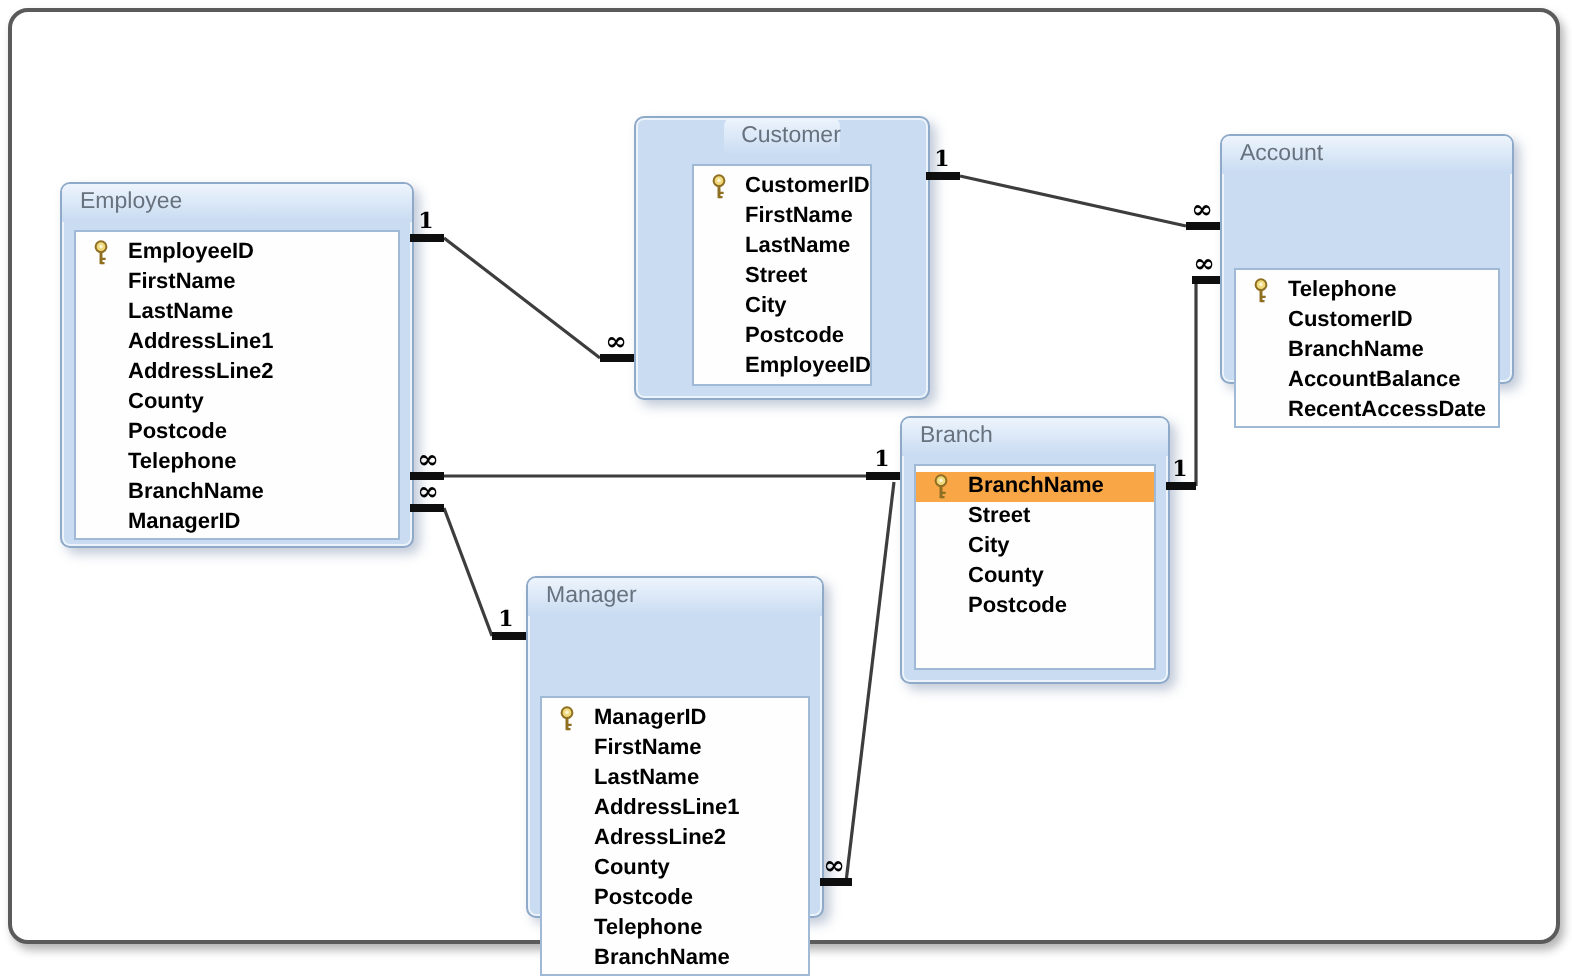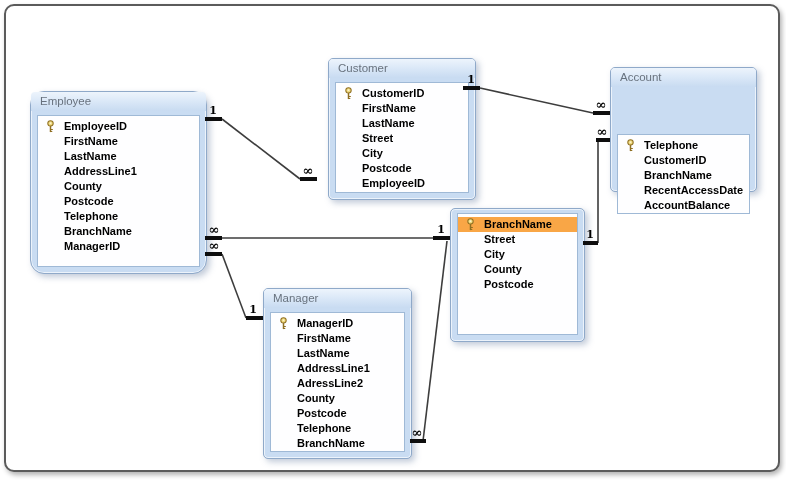--- a/index.html
+++ b/index.html
@@ -51,42 +51,43 @@
   .rel-label{
     font-family:"DejaVu Serif",serif;font-weight:bold;fill:#000000;
   }
 </style>
 </head>
 <body>
 
 <div id="stage">
   <div id="frame"></div>
   <div id="tables-layer">
-      <div class="db-table" style="left: 30px; top: 91px; width: 175px; height: 181px; border-radius: 14px;">
+      <div class="db-table" style="left: 30px; top: 91px; width: 175px; height: 181px;">
         <div class="db-table-header"><span>Employee</span></div>
         <div class="db-table-body">
           <div class="db-table-inner">
             <div class="field-row"><span class="key-icon"><svg viewBox="0 0 11 14" width="11" height="13" xmlns="http://www.w3.org/2000/svg">
                   <circle cx="5.5" cy="3.6" r="2.9" fill="#EFD97B" stroke="#8F6F22" stroke-width="1.1"></circle>
                   <circle cx="5.5" cy="3.4" r="1.0" fill="#FBF3CF" stroke="none"></circle>
                   <path d="M5.5 6.5 L5.5 13" stroke="#8F6F22" stroke-width="1.6" fill="none"></path>
                   <path d="M5.5 10.2 L8 10.2 M5.5 12.4 L7.4 12.4" stroke="#8F6F22" stroke-width="1.2" fill="none"></path>
                 </svg></span><span>EmployeeID</span></div>
             <div class="field-row"><span>FirstName</span></div>
             <div class="field-row"><span>LastName</span></div>
             <div class="field-row"><span>AddressLine1</span></div>
+            <div class="field-row"><span>AddressLine2</span></div>
             <div class="field-row"><span>County</span></div>
             <div class="field-row"><span>Postcode</span></div>
             <div class="field-row"><span>Telephone</span></div>
             <div class="field-row"><span>BranchName</span></div>
             <div class="field-row"><span>ManagerID</span></div>
           </div>
         </div>
       </div>
-      <div class="db-table" style="left: 328px; top: 58px; width: 146px; height: 140px;">
+      <div class="db-table" style="left: 317px; top: 58px; width: 146px; height: 140px; align-items: center;">
         <div class="db-table-header"><span>Customer</span></div>
         <div class="db-table-body">
           <div class="db-table-inner">
             <div class="field-row"><span class="key-icon"><svg viewBox="0 0 11 14" width="11" height="13" xmlns="http://www.w3.org/2000/svg">
                   <circle cx="5.5" cy="3.6" r="2.9" fill="#EFD97B" stroke="#8F6F22" stroke-width="1.1"></circle>
                   <circle cx="5.5" cy="3.4" r="1.0" fill="#FBF3CF" stroke="none"></circle>
                   <path d="M5.5 6.5 L5.5 13" stroke="#8F6F22" stroke-width="1.6" fill="none"></path>
                   <path d="M5.5 10.2 L8 10.2 M5.5 12.4 L7.4 12.4" stroke="#8F6F22" stroke-width="1.2" fill="none"></path>
                 </svg></span><span>CustomerID</span></div>
             <div class="field-row"><span>FirstName</span></div>
@@ -103,42 +104,43 @@
         <div class="db-table-body">
           <div class="db-table-inner">
             <div class="field-row"><span class="key-icon"><svg viewBox="0 0 11 14" width="11" height="13" xmlns="http://www.w3.org/2000/svg">
                   <circle cx="5.5" cy="3.6" r="2.9" fill="#EFD97B" stroke="#8F6F22" stroke-width="1.1"></circle>
                   <circle cx="5.5" cy="3.4" r="1.0" fill="#FBF3CF" stroke="none"></circle>
                   <path d="M5.5 6.5 L5.5 13" stroke="#8F6F22" stroke-width="1.6" fill="none"></path>
                   <path d="M5.5 10.2 L8 10.2 M5.5 12.4 L7.4 12.4" stroke="#8F6F22" stroke-width="1.2" fill="none"></path>
                 </svg></span><span>Telephone</span></div>
             <div class="field-row"><span>CustomerID</span></div>
             <div class="field-row"><span>BranchName</span></div>
+            <div class="field-row"><span>AccountBalance</span></div>
             <div class="field-row"><span>RecentAccessDate</span></div>
-            <div class="field-row"><span>AccountBalance</span></div>
           </div>
         </div>
       </div>
       <div class="db-table" style="left: 450px; top: 208px; width: 133px; height: 132px;">
+        <div class="db-table-header"><span>Branch</span></div>
         <div class="db-table-body">
           <div class="db-table-inner">
             <div class="field-row highlighted"><span class="key-icon"><svg viewBox="0 0 11 14" width="11" height="13" xmlns="http://www.w3.org/2000/svg">
                   <circle cx="5.5" cy="3.6" r="2.9" fill="#EFD97B" stroke="#8F6F22" stroke-width="1.1"></circle>
                   <circle cx="5.5" cy="3.4" r="1.0" fill="#FBF3CF" stroke="none"></circle>
                   <path d="M5.5 6.5 L5.5 13" stroke="#8F6F22" stroke-width="1.6" fill="none"></path>
                   <path d="M5.5 10.2 L8 10.2 M5.5 12.4 L7.4 12.4" stroke="#8F6F22" stroke-width="1.2" fill="none"></path>
                 </svg></span><span>BranchName</span></div>
             <div class="field-row"><span>Street</span></div>
             <div class="field-row"><span>City</span></div>
             <div class="field-row"><span>County</span></div>
             <div class="field-row"><span>Postcode</span></div>
           </div>
         </div>
       </div>
-      <div class="db-table" style="left: 263px; top: 288px; width: 147px; height: 169px;">
+      <div class="db-table" style="left: 263px; top: 288px; width: 147px; height: 169px; gap: 36px;">
         <div class="db-table-header"><span>Manager</span></div>
         <div class="db-table-body">
           <div class="db-table-inner">
             <div class="field-row"><span class="key-icon"><svg viewBox="0 0 11 14" width="11" height="13" xmlns="http://www.w3.org/2000/svg">
                   <circle cx="5.5" cy="3.6" r="2.9" fill="#EFD97B" stroke="#8F6F22" stroke-width="1.1"></circle>
                   <circle cx="5.5" cy="3.4" r="1.0" fill="#FBF3CF" stroke="none"></circle>
                   <path d="M5.5 6.5 L5.5 13" stroke="#8F6F22" stroke-width="1.6" fill="none"></path>
                   <path d="M5.5 10.2 L8 10.2 M5.5 12.4 L7.4 12.4" stroke="#8F6F22" stroke-width="1.2" fill="none"></path>
                 </svg></span><span>ManagerID</span></div>
             <div class="field-row"><span>FirstName</span></div>

